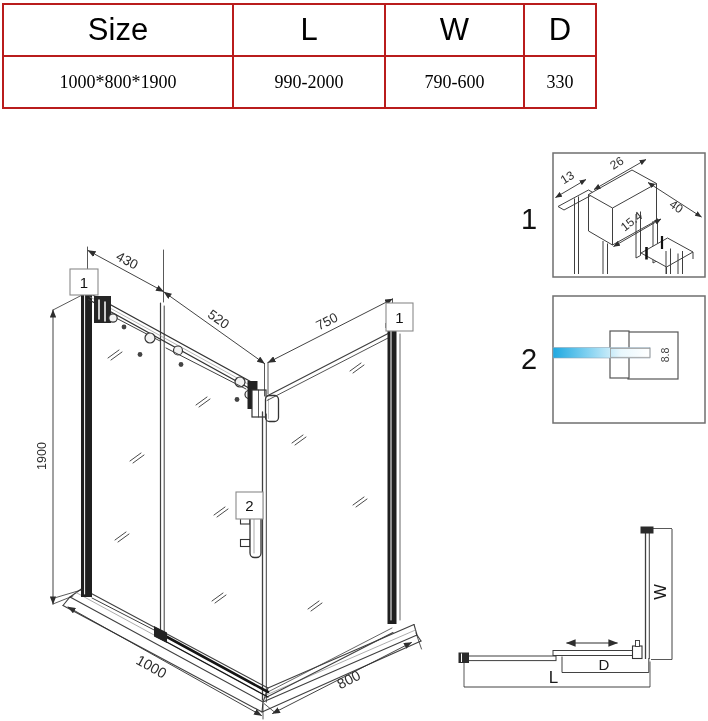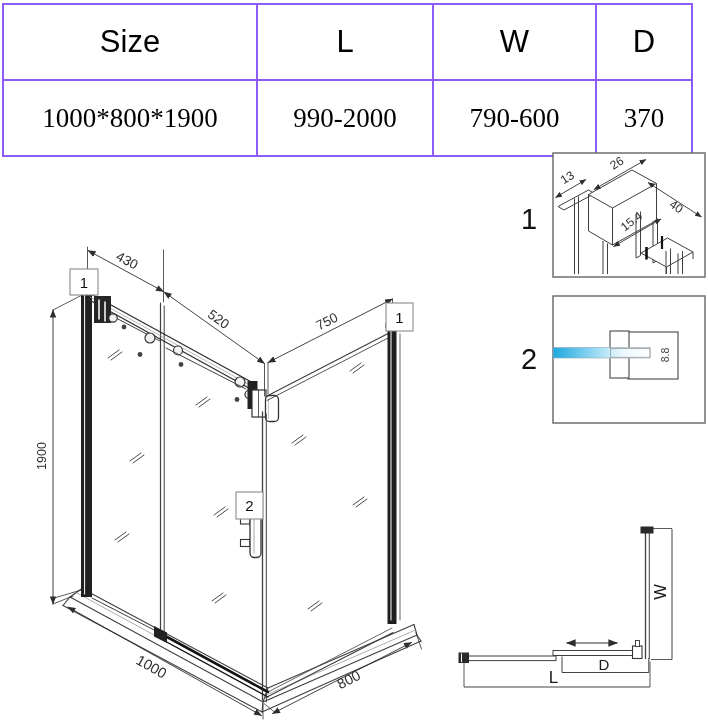--- a/index.html
+++ b/index.html
@@ -1,23 +1,23 @@
 <!DOCTYPE html>
 <html><head>
 <meta charset="utf-8">
 <style>
   html,body{margin:0;padding:0;background:#fff;}
   #page{position:relative;width:708px;height:721px;background:#fff;overflow:hidden;
         font-family:"Liberation Sans",sans-serif;}
   
   #spec-table{position:absolute;left:2px;top:3px;border-collapse:collapse;table-layout:fixed;}
-  #spec-table td,#spec-table th{border:2px solid #8b5cf6;text-align:center;vertical-align:middle;
-        padding:12px;height:50px;color:#000;}
+  #spec-table td,#spec-table th{border:2px solid #b91c1c;text-align:center;vertical-align:middle;
+        padding:0;height:50px;color:#000;}
   #spec-table th{font-family:"Liberation Sans",sans-serif;font-weight:normal;font-size:31px;}
-  #spec-table td{font-family:"Liberation Serif",serif;font-size:27px;}
+  #spec-table td{font-family:"Liberation Serif",serif;font-size:18px;}
   .c0{width:228px;} .c1{width:150px;} .c2{width:137px;} .c3{width:70px;}
   svg{position:absolute;left:0;top:0;}
   svg text{font-family:"Liberation Sans",sans-serif;}
 </style>
 </head>
 <body>
 
 <div id="page">
 
   <table id="spec-table">
@@ -25,21 +25,21 @@
         <tr>
       <th class="c0">Size</th>
       <th class="c1">L</th>
       <th class="c2">W</th>
       <th class="c3">D</th>
     </tr>
     <tr>
       <td class="c0">1000*800*1900</td>
       <td class="c1">990-2000</td>
       <td class="c2">790-600</td>
-      <td class="c3">370</td>
+      <td class="c3">330</td>
     </tr>
   </tbody>
     </table>
 
   <svg width="708" height="721" viewBox="0 0 708 721">
     <defs>
       <marker id="ma" viewBox="0 0 10 8" refX="9.5" refY="4" markerWidth="9" markerHeight="7" orient="auto-start-reverse">
         <path d="M0,0 L10,4 L0,8 z" fill="#2e2e2e"></path>
       </marker>
       <marker id="mb" viewBox="0 0 10 8" refX="9.5" refY="4" markerWidth="7.5" markerHeight="6" orient="auto-start-reverse">

